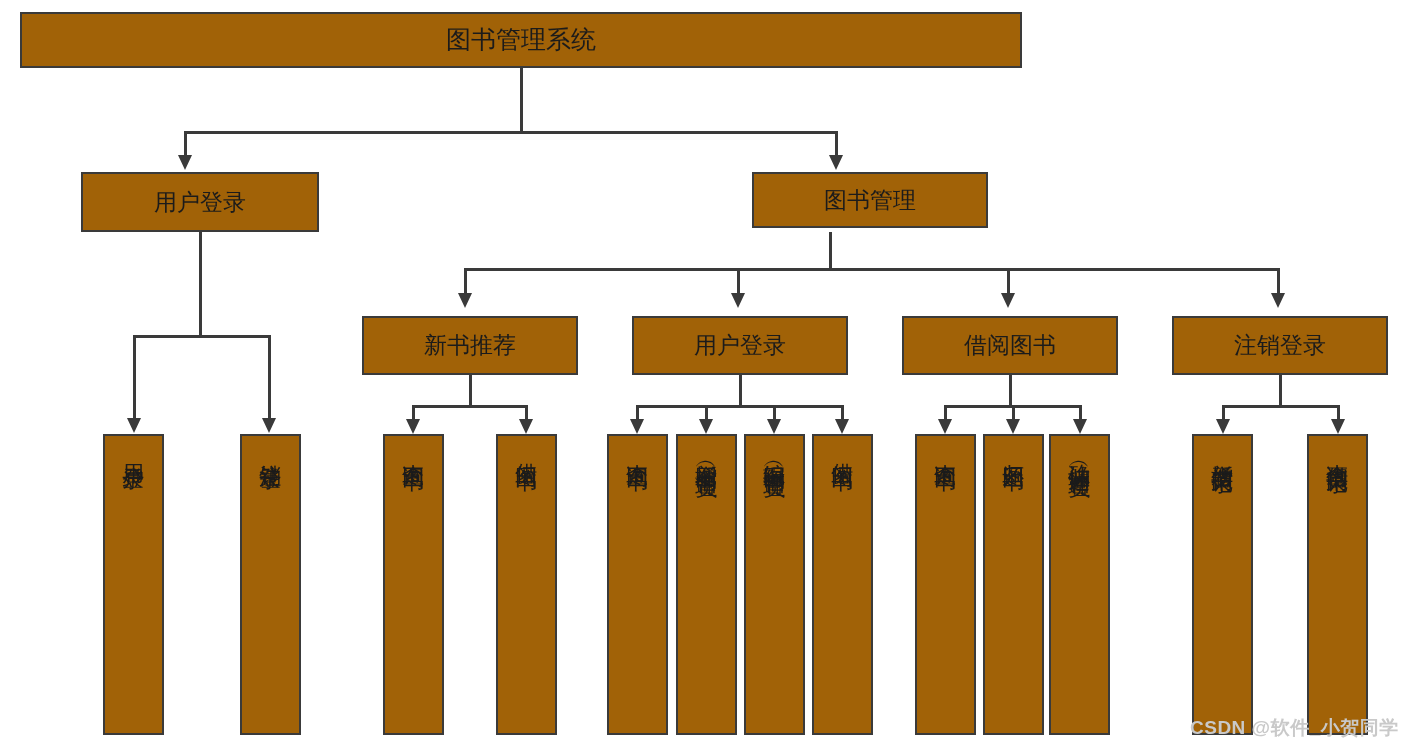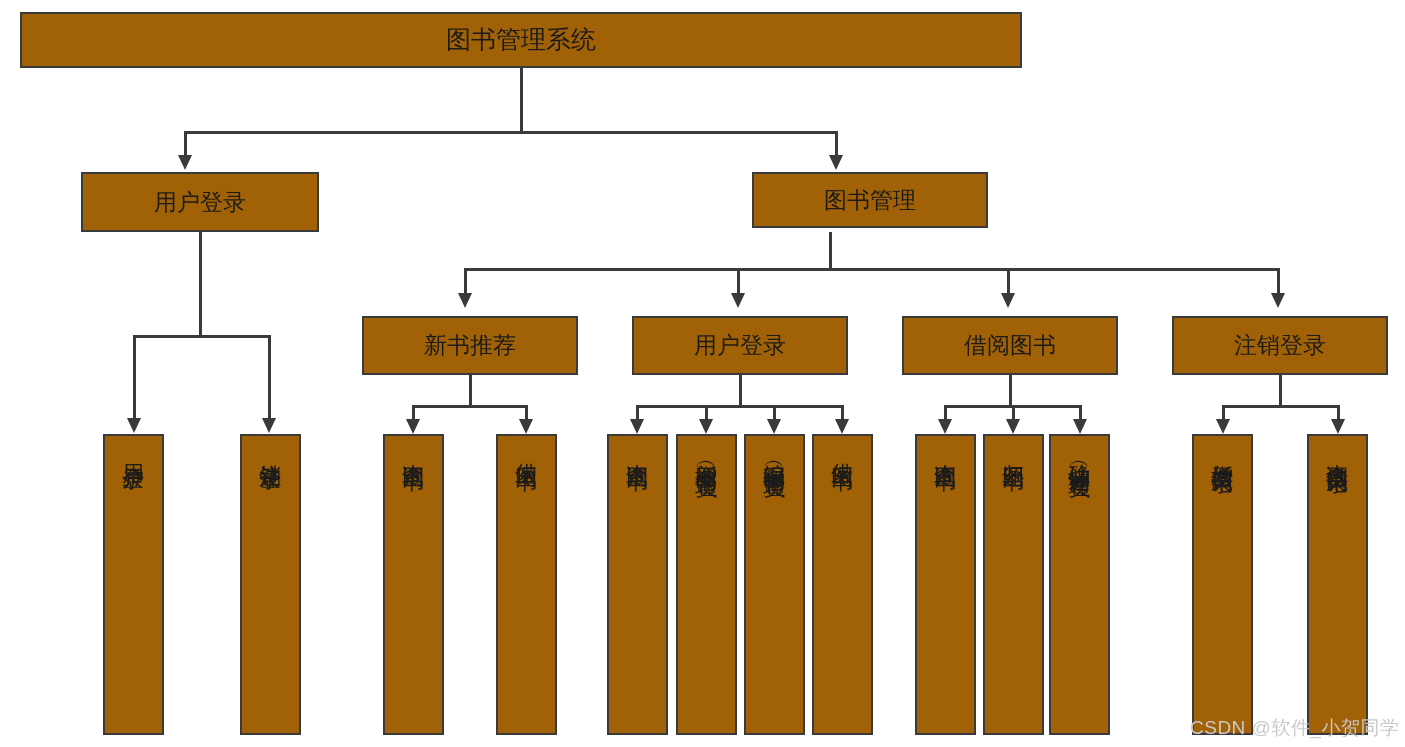--- a/index.html
+++ b/index.html
@@ -67,20 +67,21 @@
     border-right: 7px solid transparent;
     border-top: 15px solid #3a3a3a;
   }
   
   #watermark {
     position: absolute;
     font-size: 19px;
     color: #c9c9c9;
     white-space: nowrap;
     letter-spacing: 0.5px;
+    font-weight: bold;
   }
 </style>
 </head>
 <body>
 
 <div id="canvas">
 
   <div class="node root" style="left:20px; top:12px; width:1002px; height:56px;">
     <span>图书管理系统</span>
   </div>

